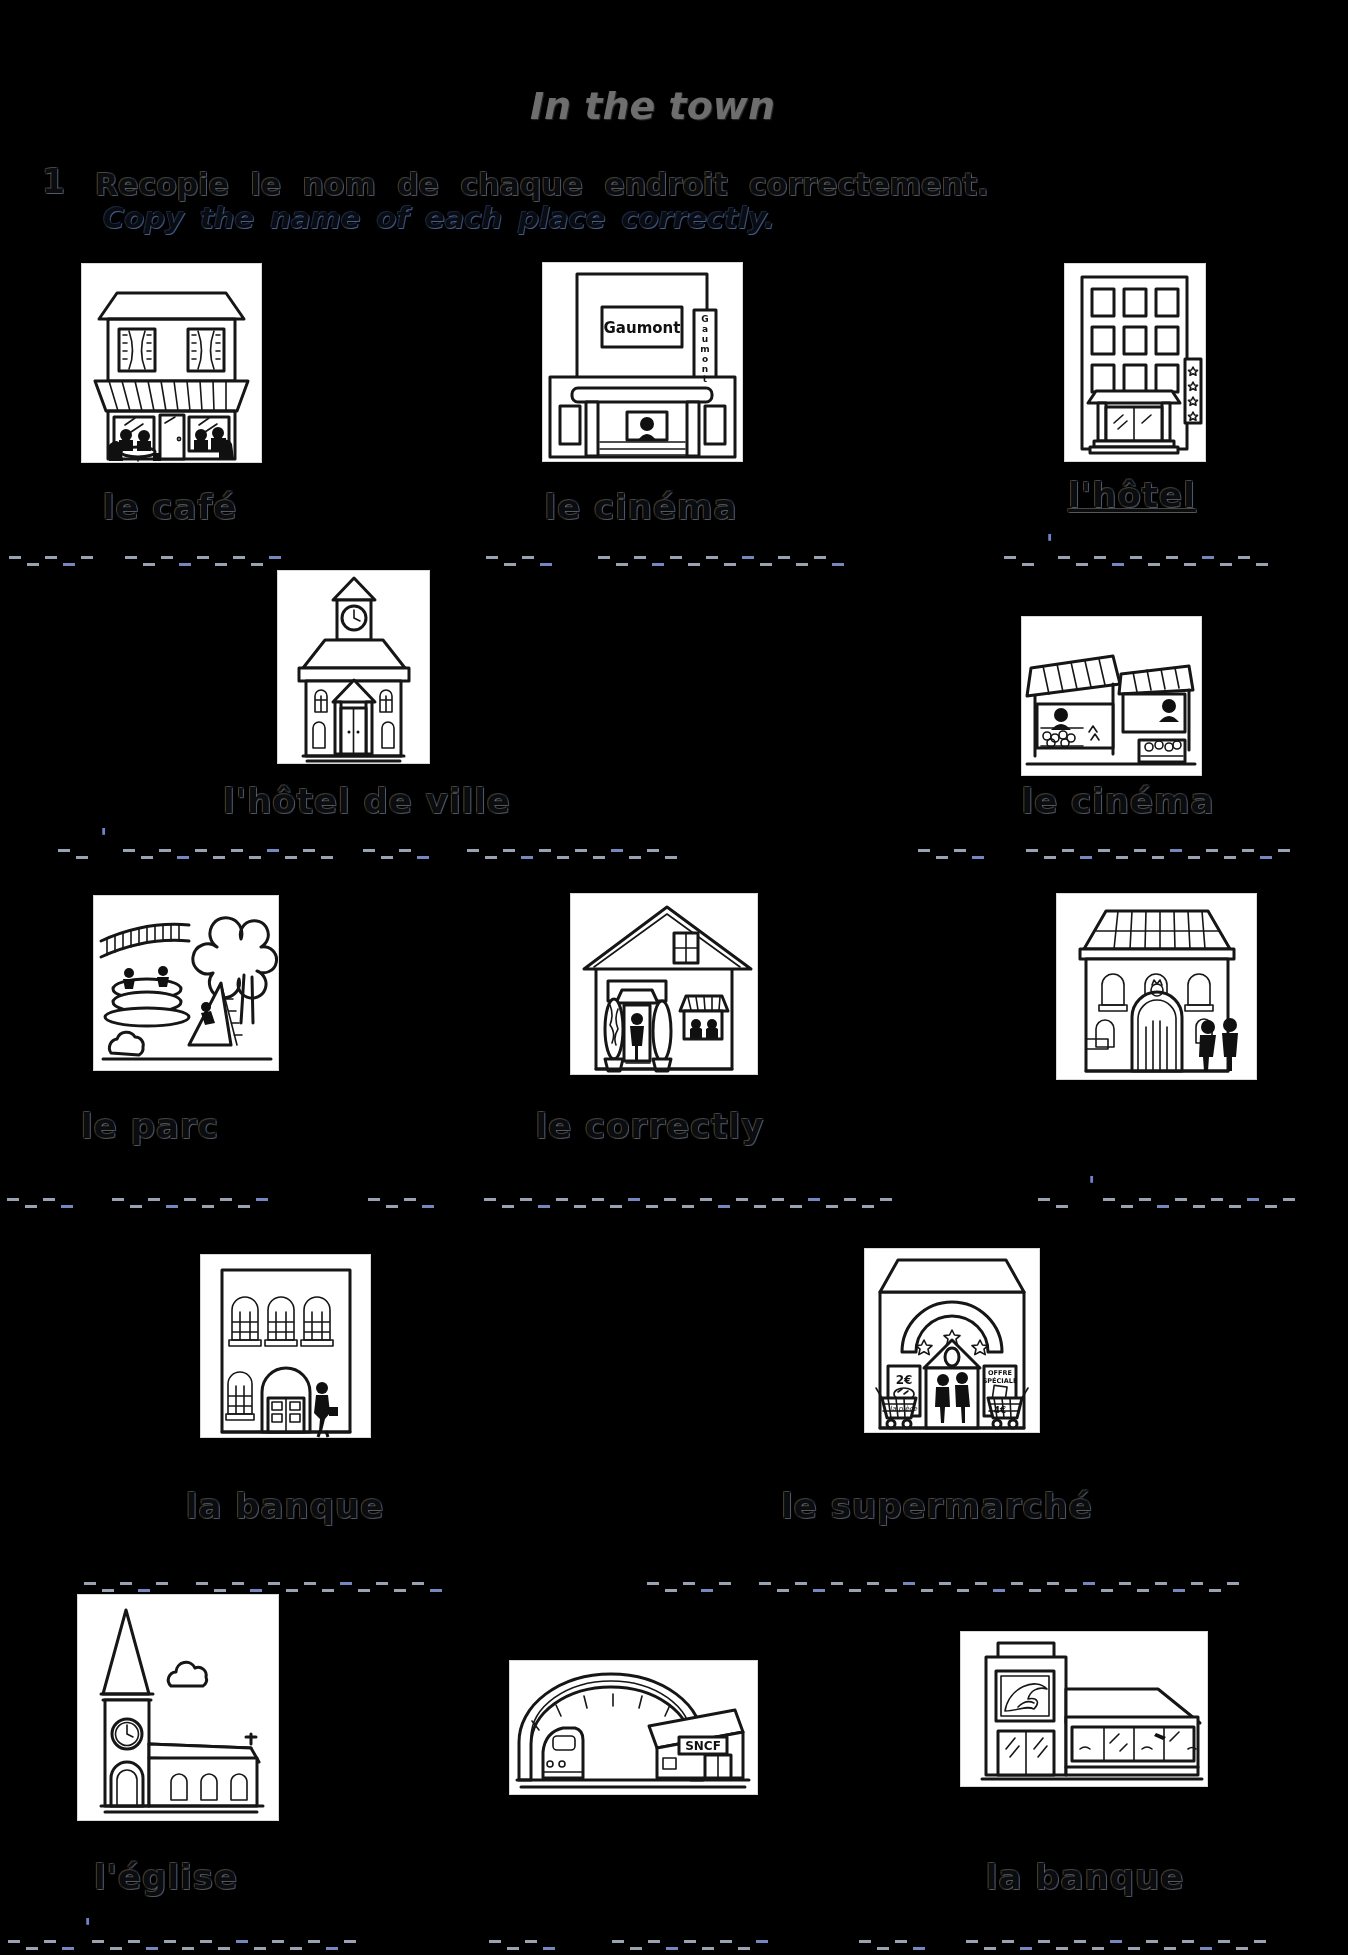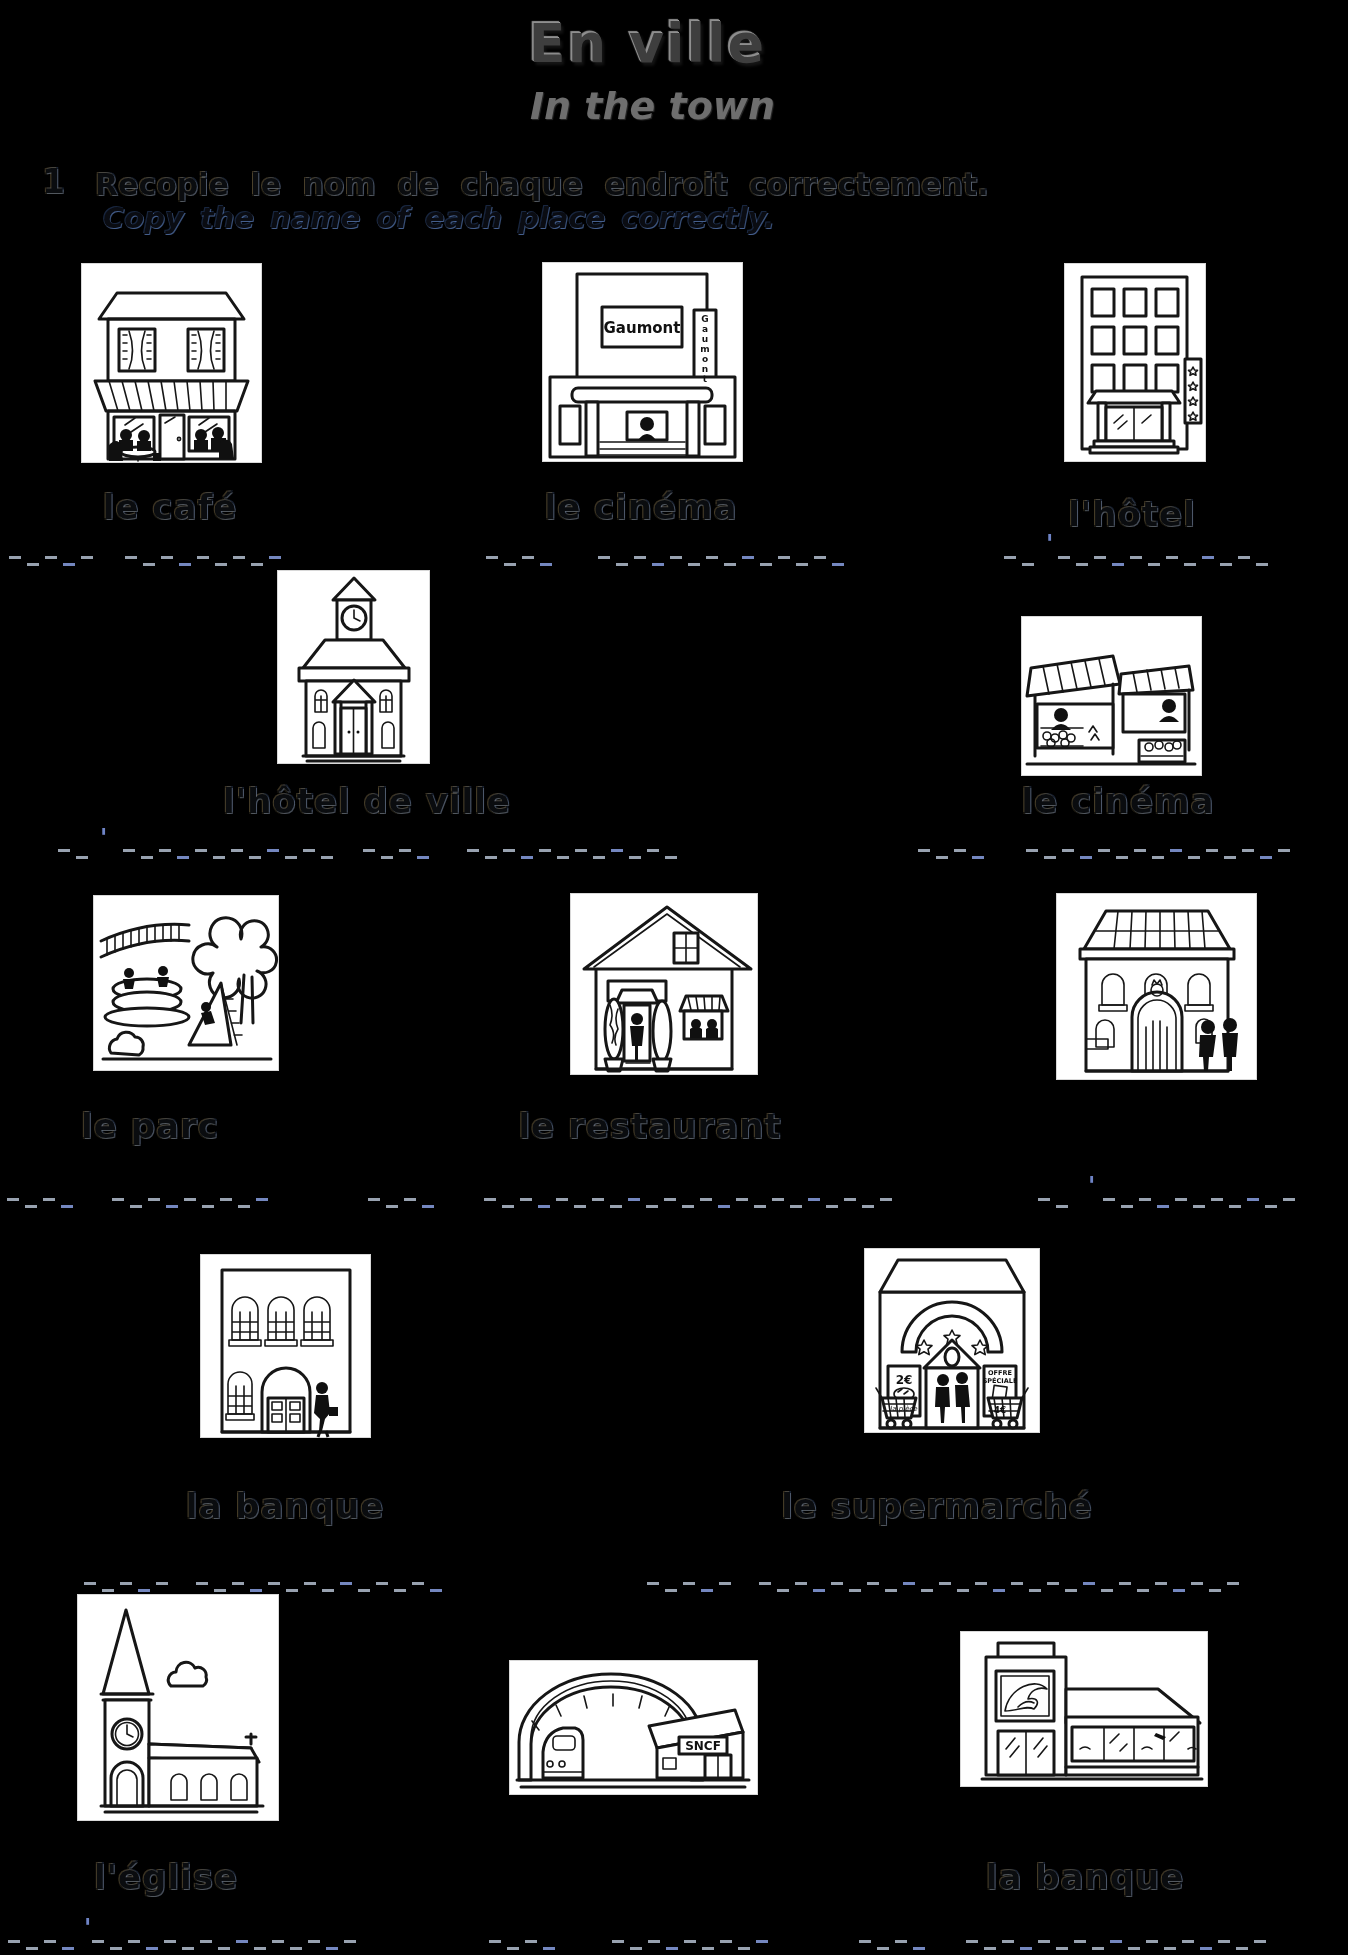--- a/index.html
+++ b/index.html
@@ -37,21 +37,20 @@
   .seg{position:absolute;height:12px;}
   .dash{position:absolute;width:12px;height:3px;background:#98a2b0;}
   .dash.blue{background:#7487bf;}
   .apos{position:absolute;font-size:24px;font-weight:bold;color:#6f84c6;line-height:1;}
 </style>
 </head>
 <body>
 
 <div class="page">
 
-  <div class="title">En ville</div>
   <div class="subtitle">In the town</div>
   <div class="instr-num ghost">1</div>
   <div class="instr-fr ghost">Recopie le nom de chaque endroit correctement.</div>
   <div class="instr-en ghost-blue">Copy the name of each place correctly.</div>
 
   <div class="imgbox" style="left:81px;top:263px;width:181px;height:200px;">
     <svg viewBox="0 0 181 200">
       <g class="art">
         <polygon class="wf" points="18,56 36,30 145,30 163,56"></polygon>
         <rect x="27" y="56" width="127" height="62"></rect>
@@ -434,25 +433,25 @@
         <rect class="wf" x="38" y="100" width="56" height="44"></rect>
         <path class="thin" d="M66,100 v44 M46,118 l9,-11 M50,126 l9,-11 M74,118 l9,-11 M78,126 l9,-11"></path>
         <path d="M22,148 H242"></path>
         <path class="sil" d="M196,102 l10,4 -3,3 -9,-4 z"></path>
       </g>
     </svg>
   </div>
 
   <div class="plabel ghost" style="left:170px;top:487px;">le café</div>
   <div class="plabel ghost" style="left:641px;top:487px;">le cinéma</div>
-  <div class="plabel ghost" style="left:1132px;top:494px;">l'hôtel</div>
+  <div class="plabel ghost" style="left:1132px;top:475px;text-decoration:underline;">l'hôtel</div>
   <div class="plabel ghost" style="left:367px;top:781px;">l'hôtel de ville</div>
   <div class="plabel ghost" style="left:1118px;top:781px;">le cinéma</div>
   <div class="plabel ghost" style="left:150px;top:1106px;">le parc</div>
-  <div class="plabel ghost" style="left:650px;top:1106px;">le restaurant</div>
+  <div class="plabel ghost" style="left:650px;top:1106px;">le correctly</div>
   <div class="plabel ghost" style="left:285px;top:1486px;">la banque</div>
   <div class="plabel ghost" style="left:937px;top:1486px;">le supermarché</div>
   <div class="plabel ghost" style="left:166px;top:1857px;">l'église</div>
   <div class="plabel ghost" style="left:1085px;top:1857px;">la banque</div>
 
   <div id="answers">
       <div class="seg" style="left: 9px; top: 556px; width: 86px;">
         <span class="dash" style="left: 0px; top: 0px;"></span>
         <span class="dash" style="left: 18px; top: 7px;"></span>
         <span class="dash" style="left: 36px; top: 0px;"></span>

